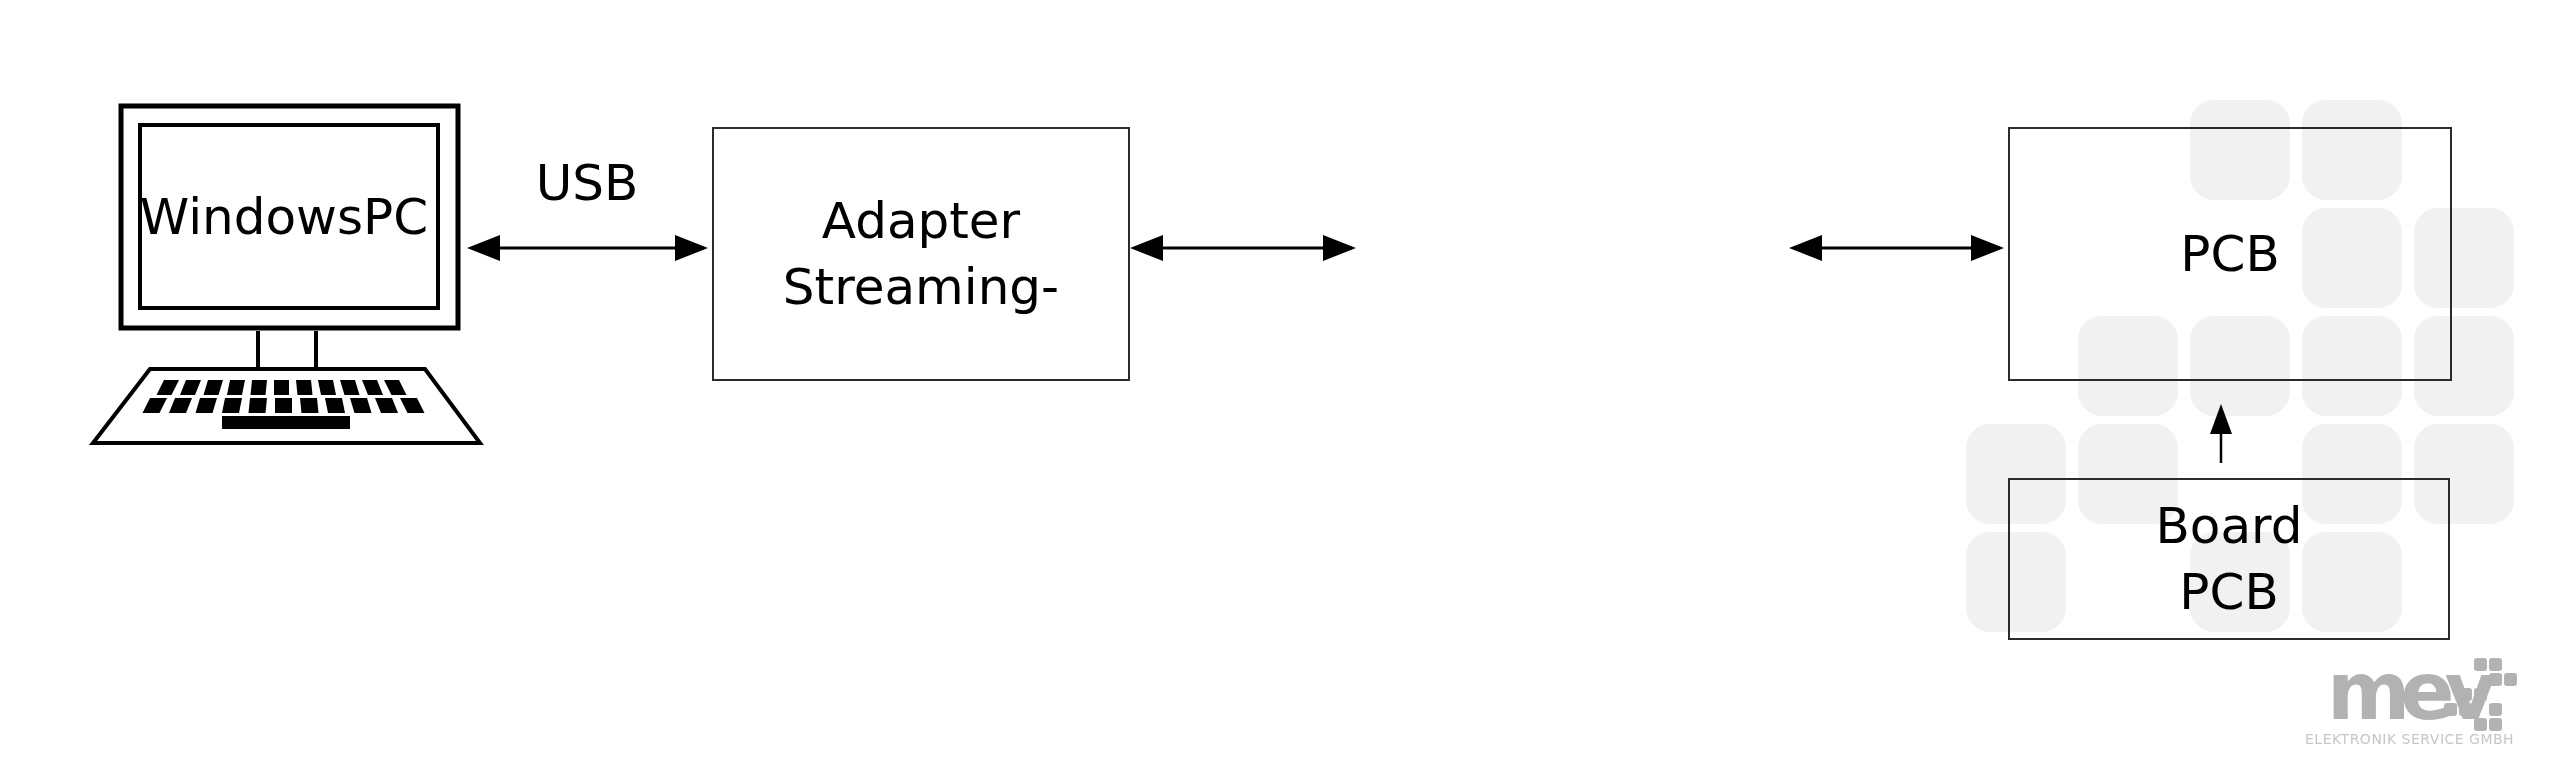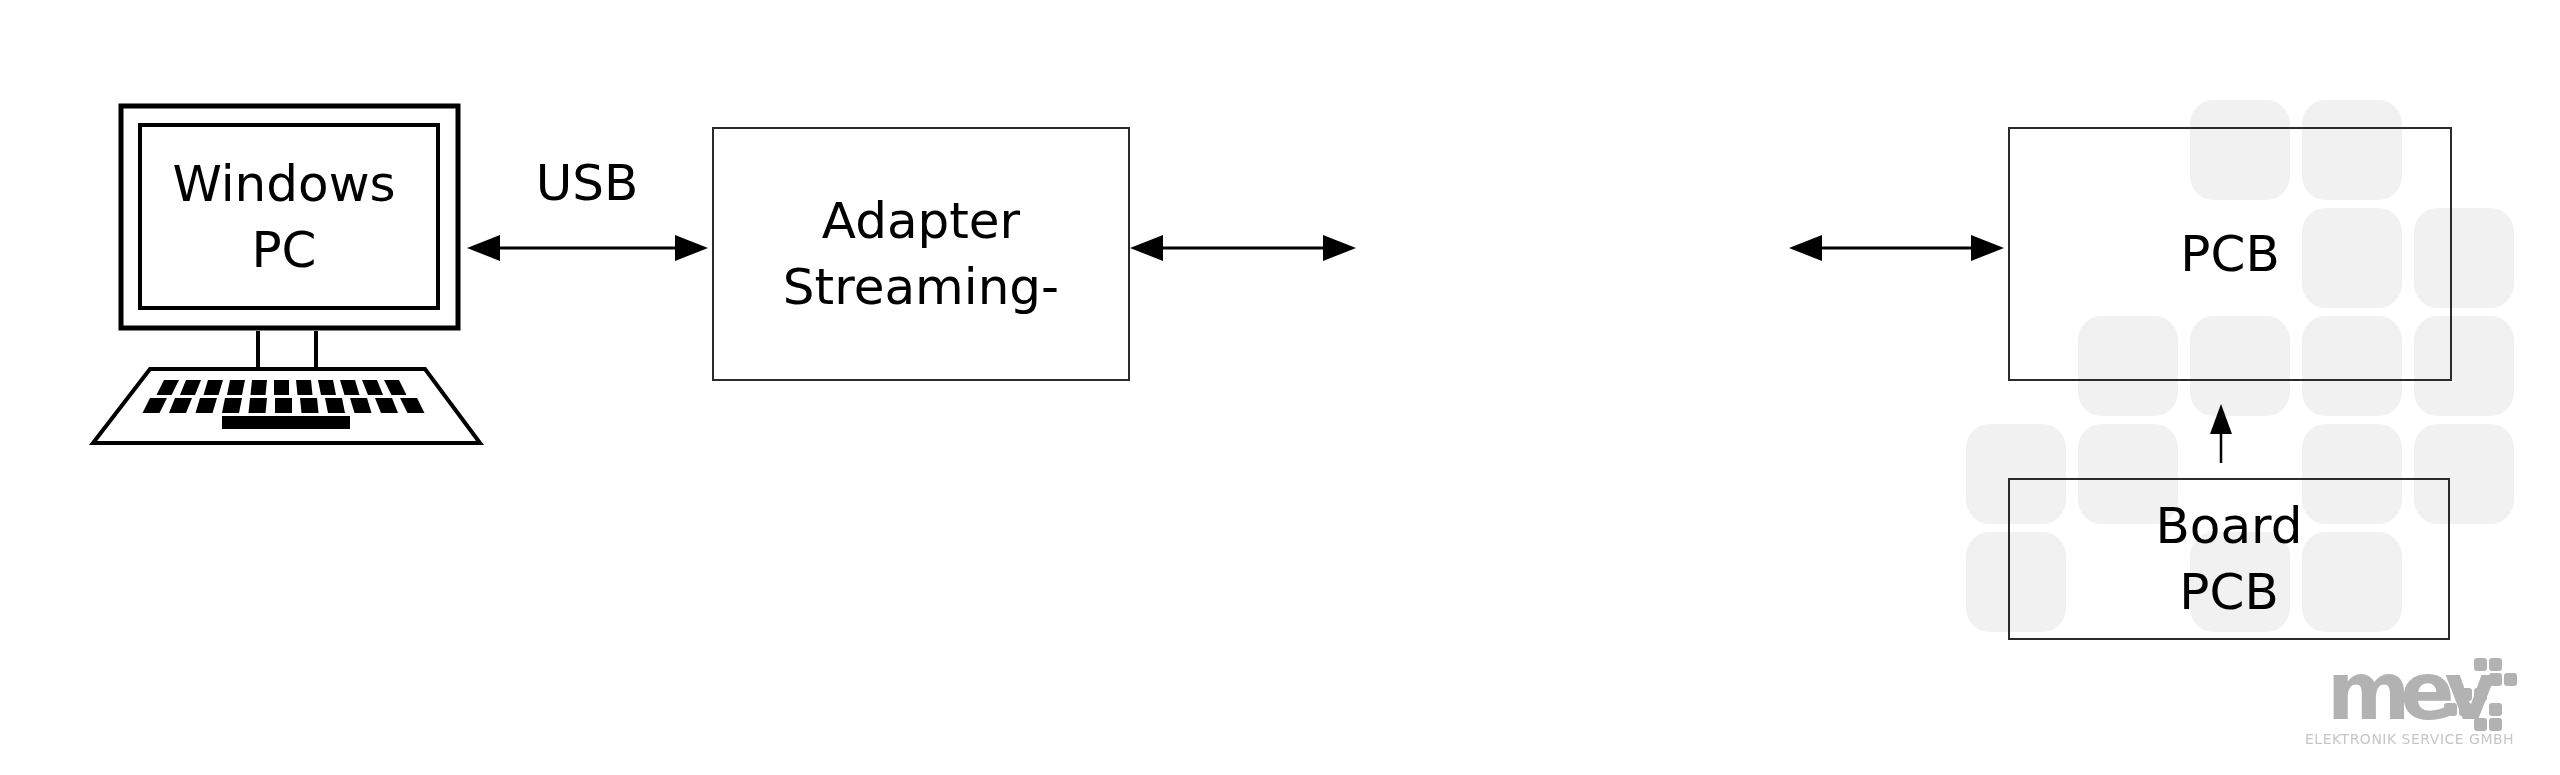--- a/index.html
+++ b/index.html
@@ -14,21 +14,21 @@
   svg.gfx{position:absolute;left:0;top:0;z-index:1;}
   
   .node{
     position:absolute;z-index:2;border:2px solid #2b2b2b;background:transparent;
     display:flex;flex-direction:column;align-items:center;justify-content:center;
     text-align:center;font-size:50px;line-height:66px;color:#000;
   }
   .node span{display:block;}
   .pc-label{
     position:absolute;left:138px;top:123px;width:292px;height:187px;z-index:2;
-    display:flex;flex-direction:column;align-items:center;justify-content:center;
+    display:flex;align-items:center;justify-content:center;
     text-align:center;font-size:50px;line-height:66px;color:#000;
   }
   .conn-label{
     position:absolute;z-index:2;width:220px;text-align:center;
     font-size:50px;line-height:50px;color:#000000;
   }
   
   .logo{position:absolute;left:2295px;top:645px;width:240px;height:120px;z-index:2;}
   .logo-text{
     position:absolute;left:8px;top:7px;font-size:80px;line-height:80px;

